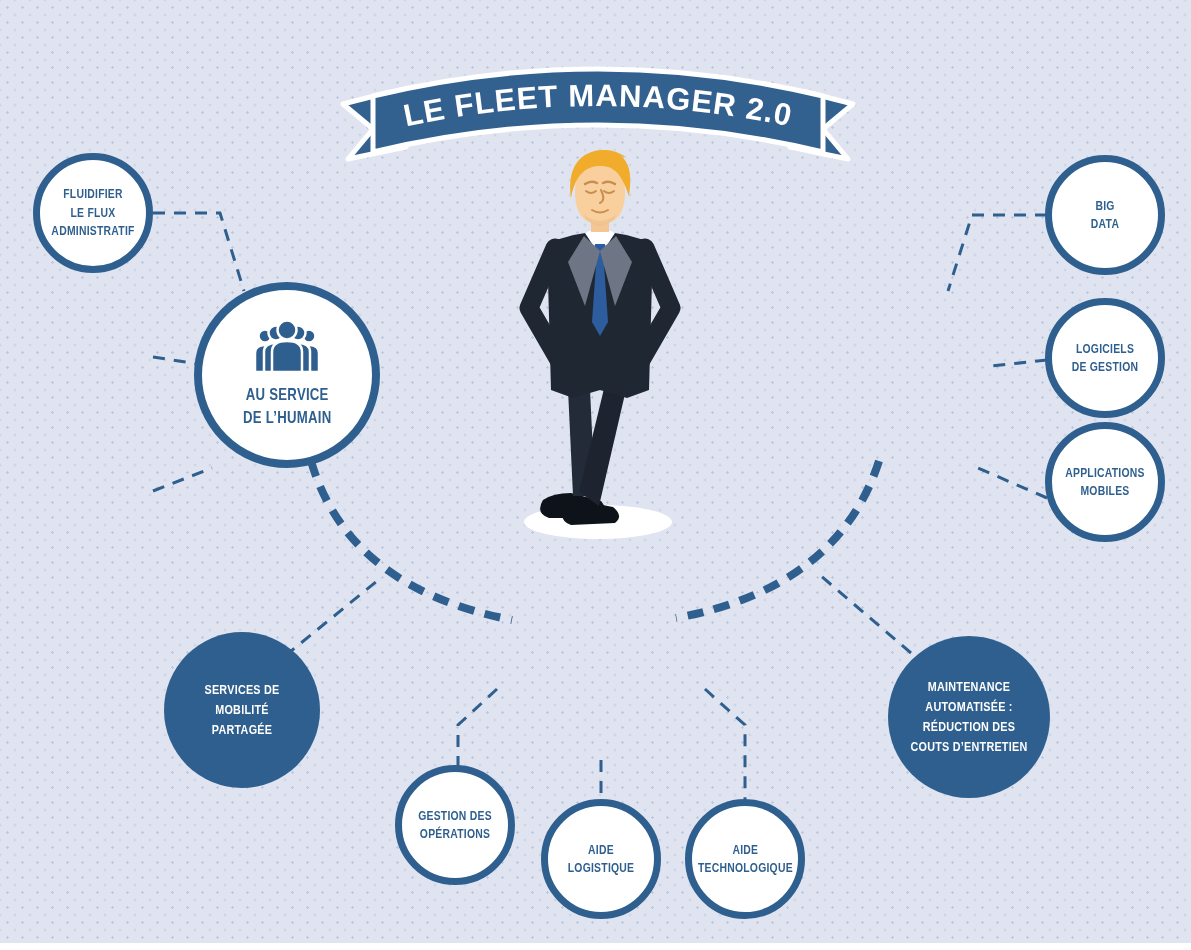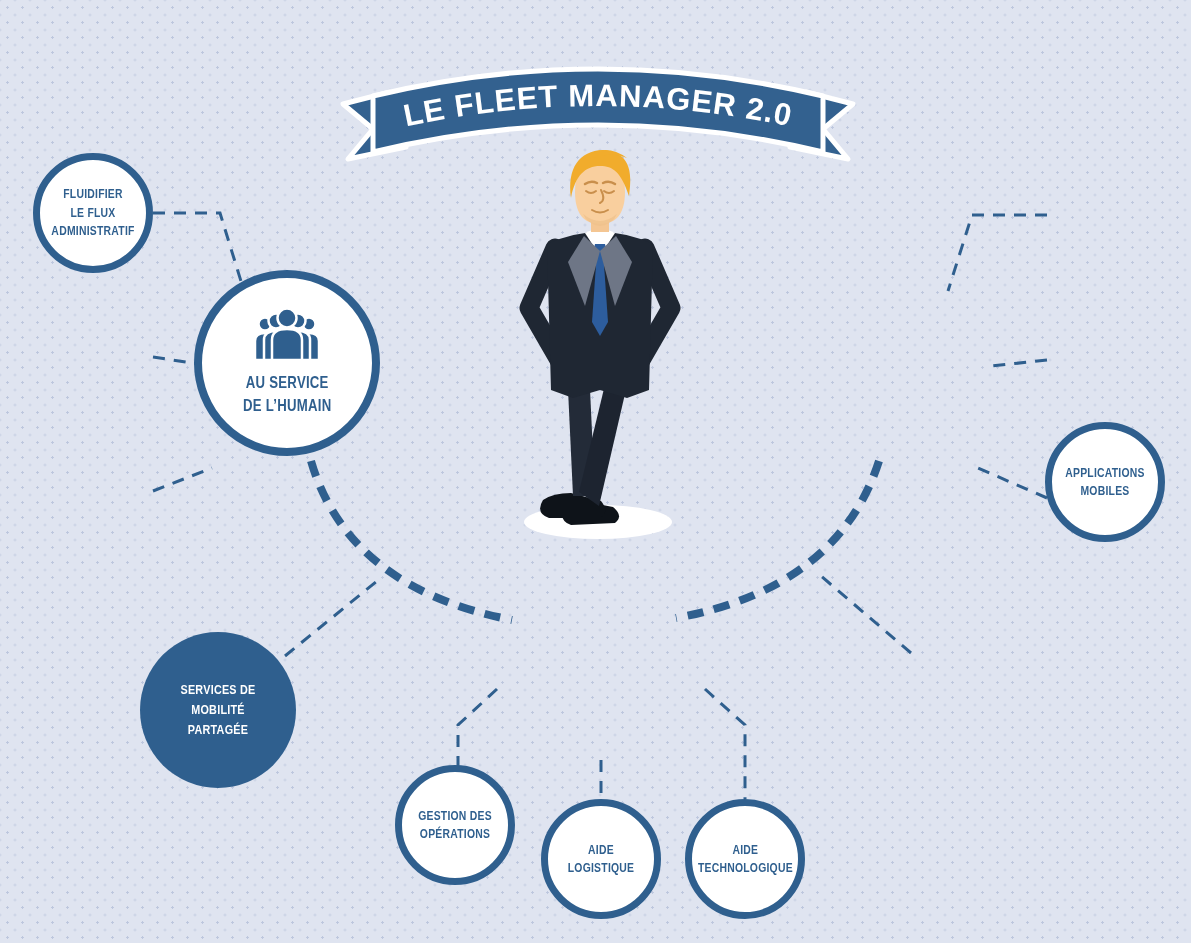--- a/index.html
+++ b/index.html
@@ -101,45 +101,59 @@
       <path d="M87 70 Q95 75 103 70"></path>
     </g>
   </svg>
 
   <div class="circle sat" style="left:33px;top:153px">
     <span class="lbl">FLUIDIFIER
 LE FLUX
 ADMINISTRATIF</span>
   </div>
 
+  <div class="circle sat" style="left:1045px;top:155px">
+    <span class="lbl">BIG
+DATA</span>
+  </div>
+  <div class="circle sat" style="left:1045px;top:298px">
+    <span class="lbl">LOGICIELS
+DE GESTION</span>
+  </div>
   <div class="circle sat" style="left:1045px;top:422px">
     <span class="lbl">APPLICATIONS
 MOBILES</span>
   </div>
 
   <div class="circle sat" style="left:395px;top:765px">
     <span class="lbl">GESTION DES
 OPÉRATIONS</span>
   </div>
   <div class="circle sat" style="left:541px;top:799px">
     <span class="lbl">AIDE
 LOGISTIQUE</span>
   </div>
   <div class="circle sat" style="left:685px;top:799px">
     <span class="lbl">AIDE
 TECHNOLOGIQUE</span>
   </div>
 
-  <div class="circle highlight" style="left:140px;top:632px">
+  <div class="circle highlight" style="left:164px;top:632px">
     <span class="lbl">SERVICES DE
 MOBILITÉ
 PARTAGÉE</span>
   </div>
+  <div class="circle highlight" style="left:888px;top:636px;width:162px;height:162px">
+    <span class="lbl">MAINTENANCE
+AUTOMATISÉE :
+RÉDUCTION DES
+COUTS D’ENTRETIEN</span>
+  </div>
 
-  <div class="circle hub" style="left:194px;top:270px">
+  <div class="circle hub" style="left:194px;top:282px">
     <span class="icon">
       <svg width="74" height="52" viewBox="0 0 74 52">
         <g fill="#2f5f8e" stroke="#ffffff" stroke-width="2.5">
           <circle cx="15" cy="16" r="6.5"></circle>
           <path d="M5 52 L5 33 Q5 25 15 25 Q25 25 25 33 L25 52 Z"></path>
           <circle cx="59" cy="16" r="6.5"></circle>
           <path d="M49 52 L49 33 Q49 25 59 25 Q69 25 69 33 L69 52 Z"></path>
           <circle cx="26" cy="13" r="7.5"></circle>
           <path d="M14 52 L14 32 Q14 23 26 23 Q38 23 38 32 L38 52 Z"></path>
           <circle cx="48" cy="13" r="7.5"></circle>

